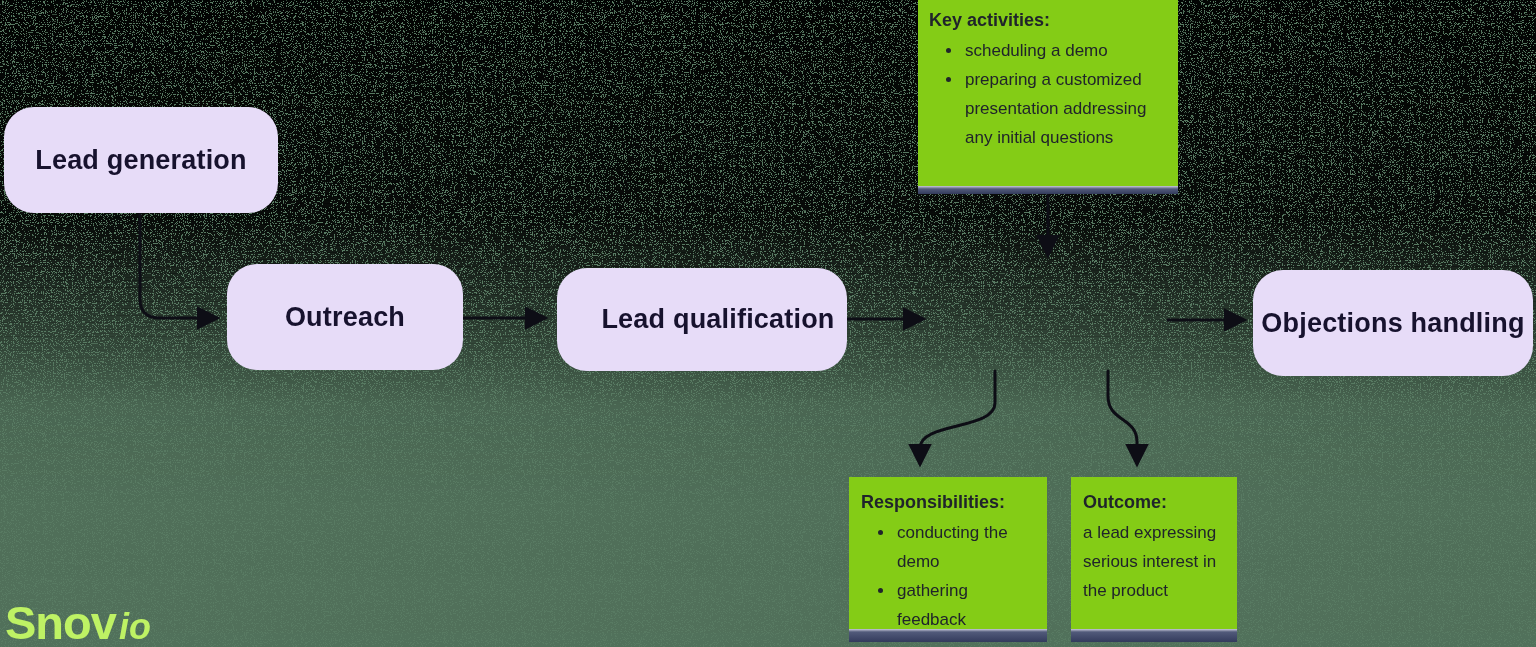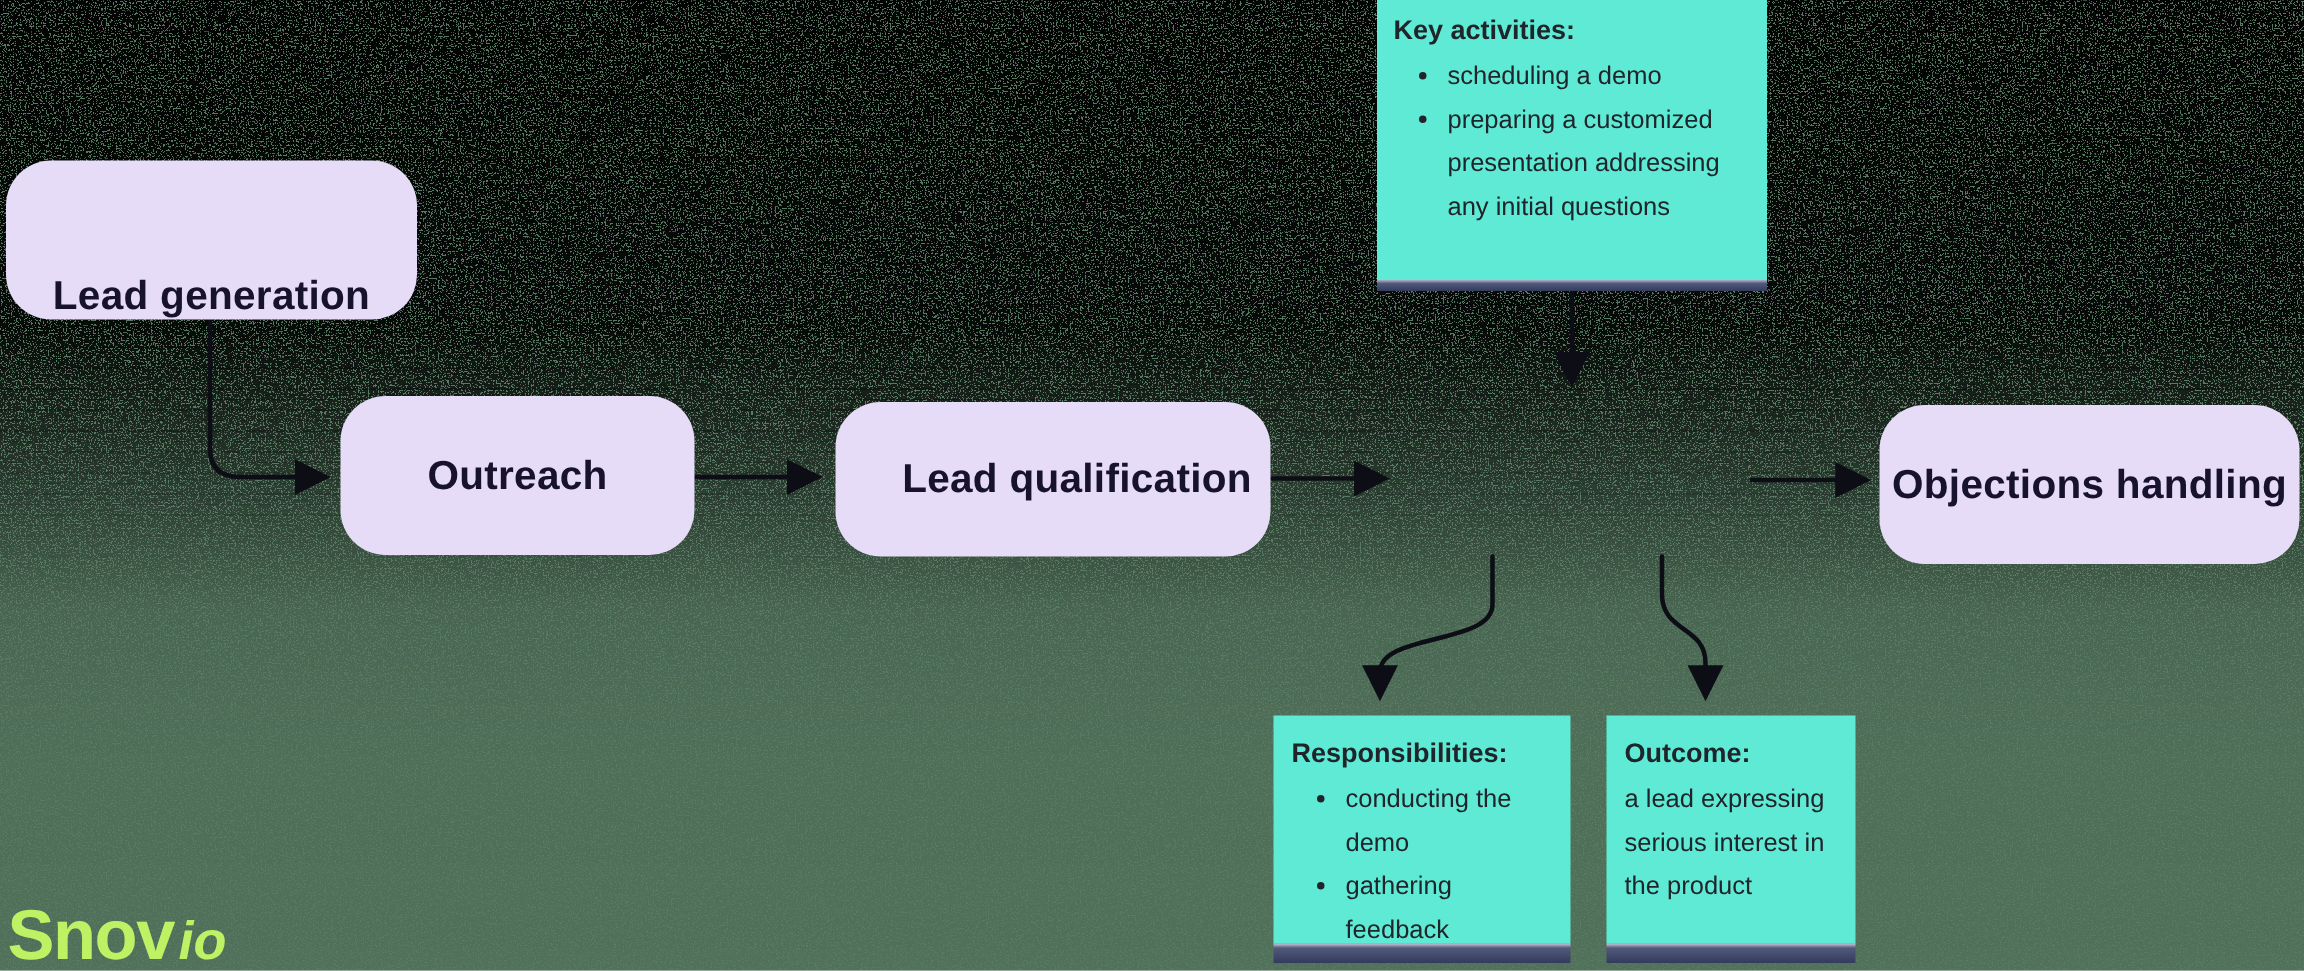--- a/index.html
+++ b/index.html
@@ -30,29 +30,29 @@
 
   .connectors { position:absolute; left:0; top:0; z-index:3; }
 
   .step {
     position:absolute; z-index:4;
     background:#e7dcf8; border-radius:30px;
     display:flex; align-items:center; justify-content:center;
     font-weight:bold; font-size:27px; color:#17122e; letter-spacing:.2px;
     white-space:nowrap;
   }
-  .step-lead-generation    { left:4px;    top:107px; width:274px; height:106px;align-items:flex-end; }
+  .step-lead-generation    { left:4px;    top:107px; width:274px; height:106px; }
   .step-outreach           { left:227px;  top:264px; width:236px; height:106px; }
   .step-lead-qualification { left:557px;  top:268px; width:290px; height:103px;padding-left:32px; }
   .step-product-demo       { left:932px;  top:266px; width:235px; height:105px; }
   .step-objections         { left:1253px; top:270px; width:280px; height:106px; }
 
   .note {
     position:absolute; z-index:4;
-    background:#5eead4; color:#20242b; font-size:17px;
+    background:#84cc16; color:#20242b; font-size:17px;
   }
   .note::after {
     content:""; position:absolute; left:0; right:0; top:100%;
     background:linear-gradient(180deg,#c9cadb 0px,#515a7a 3px,#333b5c 100%);
   }
   .note-key-activities { left:918px; top:0; width:260px; height:186px; padding:7px 10px 0 11px; }
   .note-key-activities::after { height:8px; }
   .note-responsibilities { left:849px; top:477px; width:198px; height:152px; padding:12px 10px 0 12px; }
   .note-responsibilities::after { height:13px; }
   .note-outcome { left:1071px; top:477px; width:166px; height:152px; padding:12px 10px 0 12px; }

